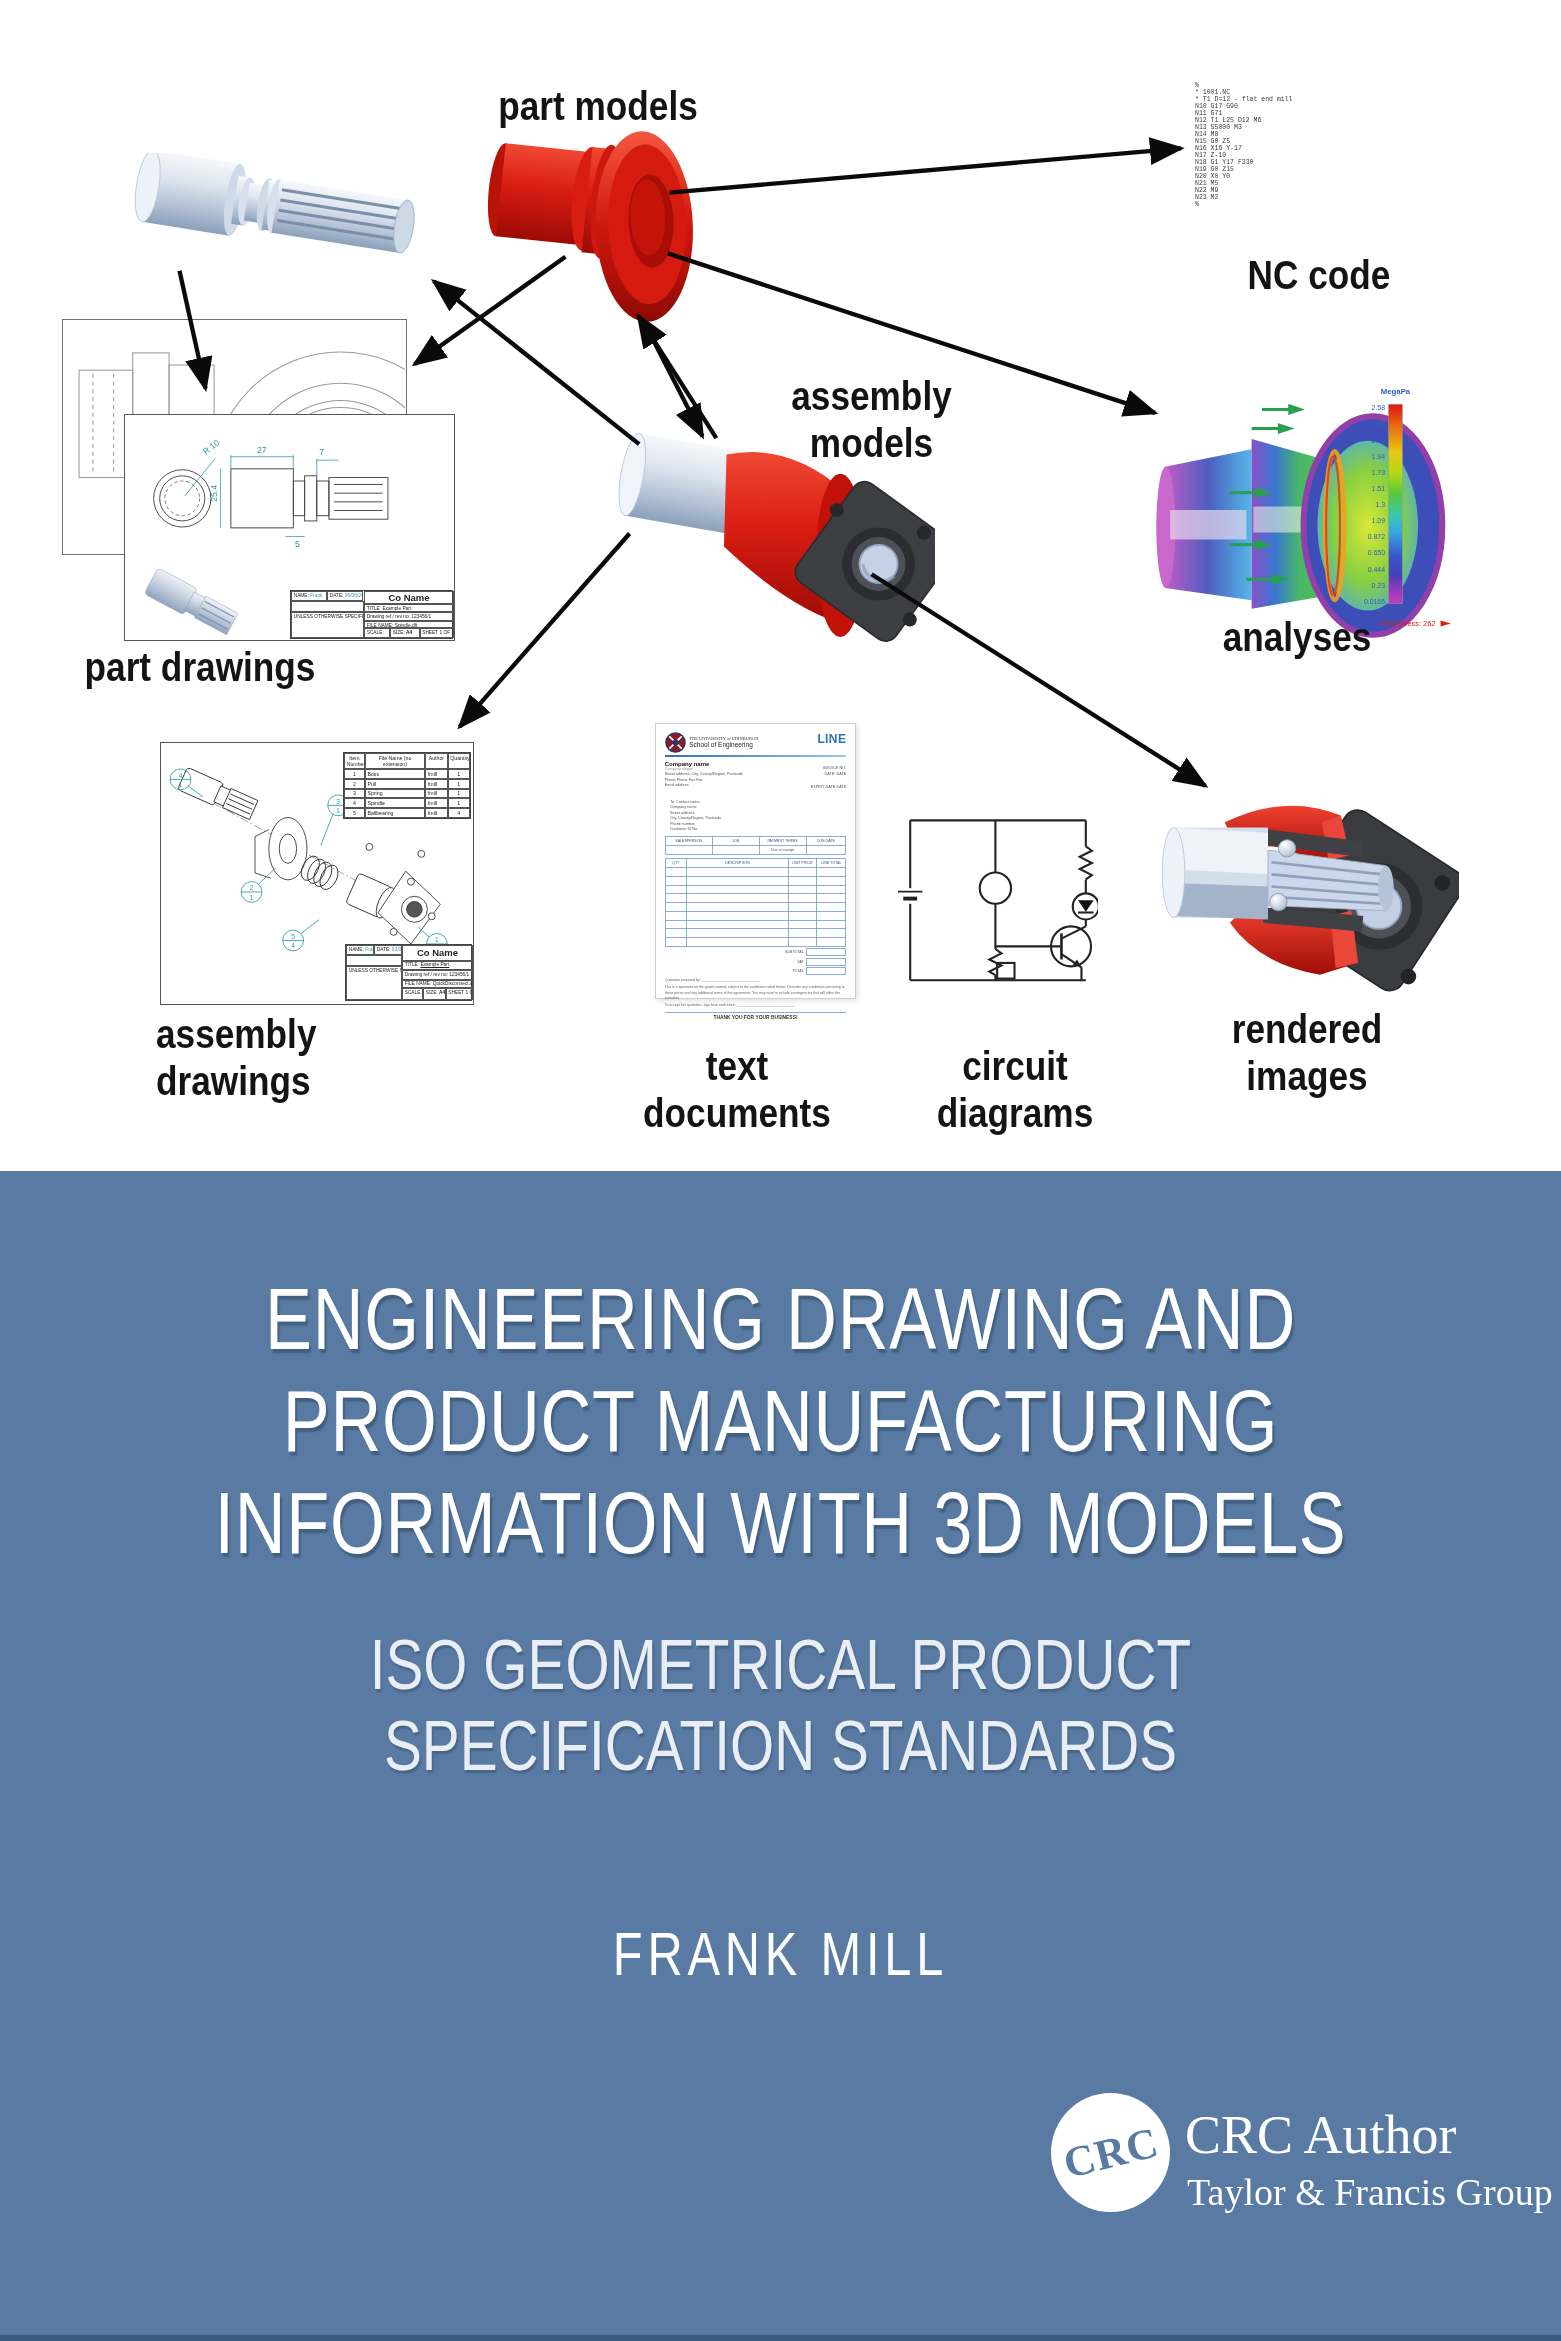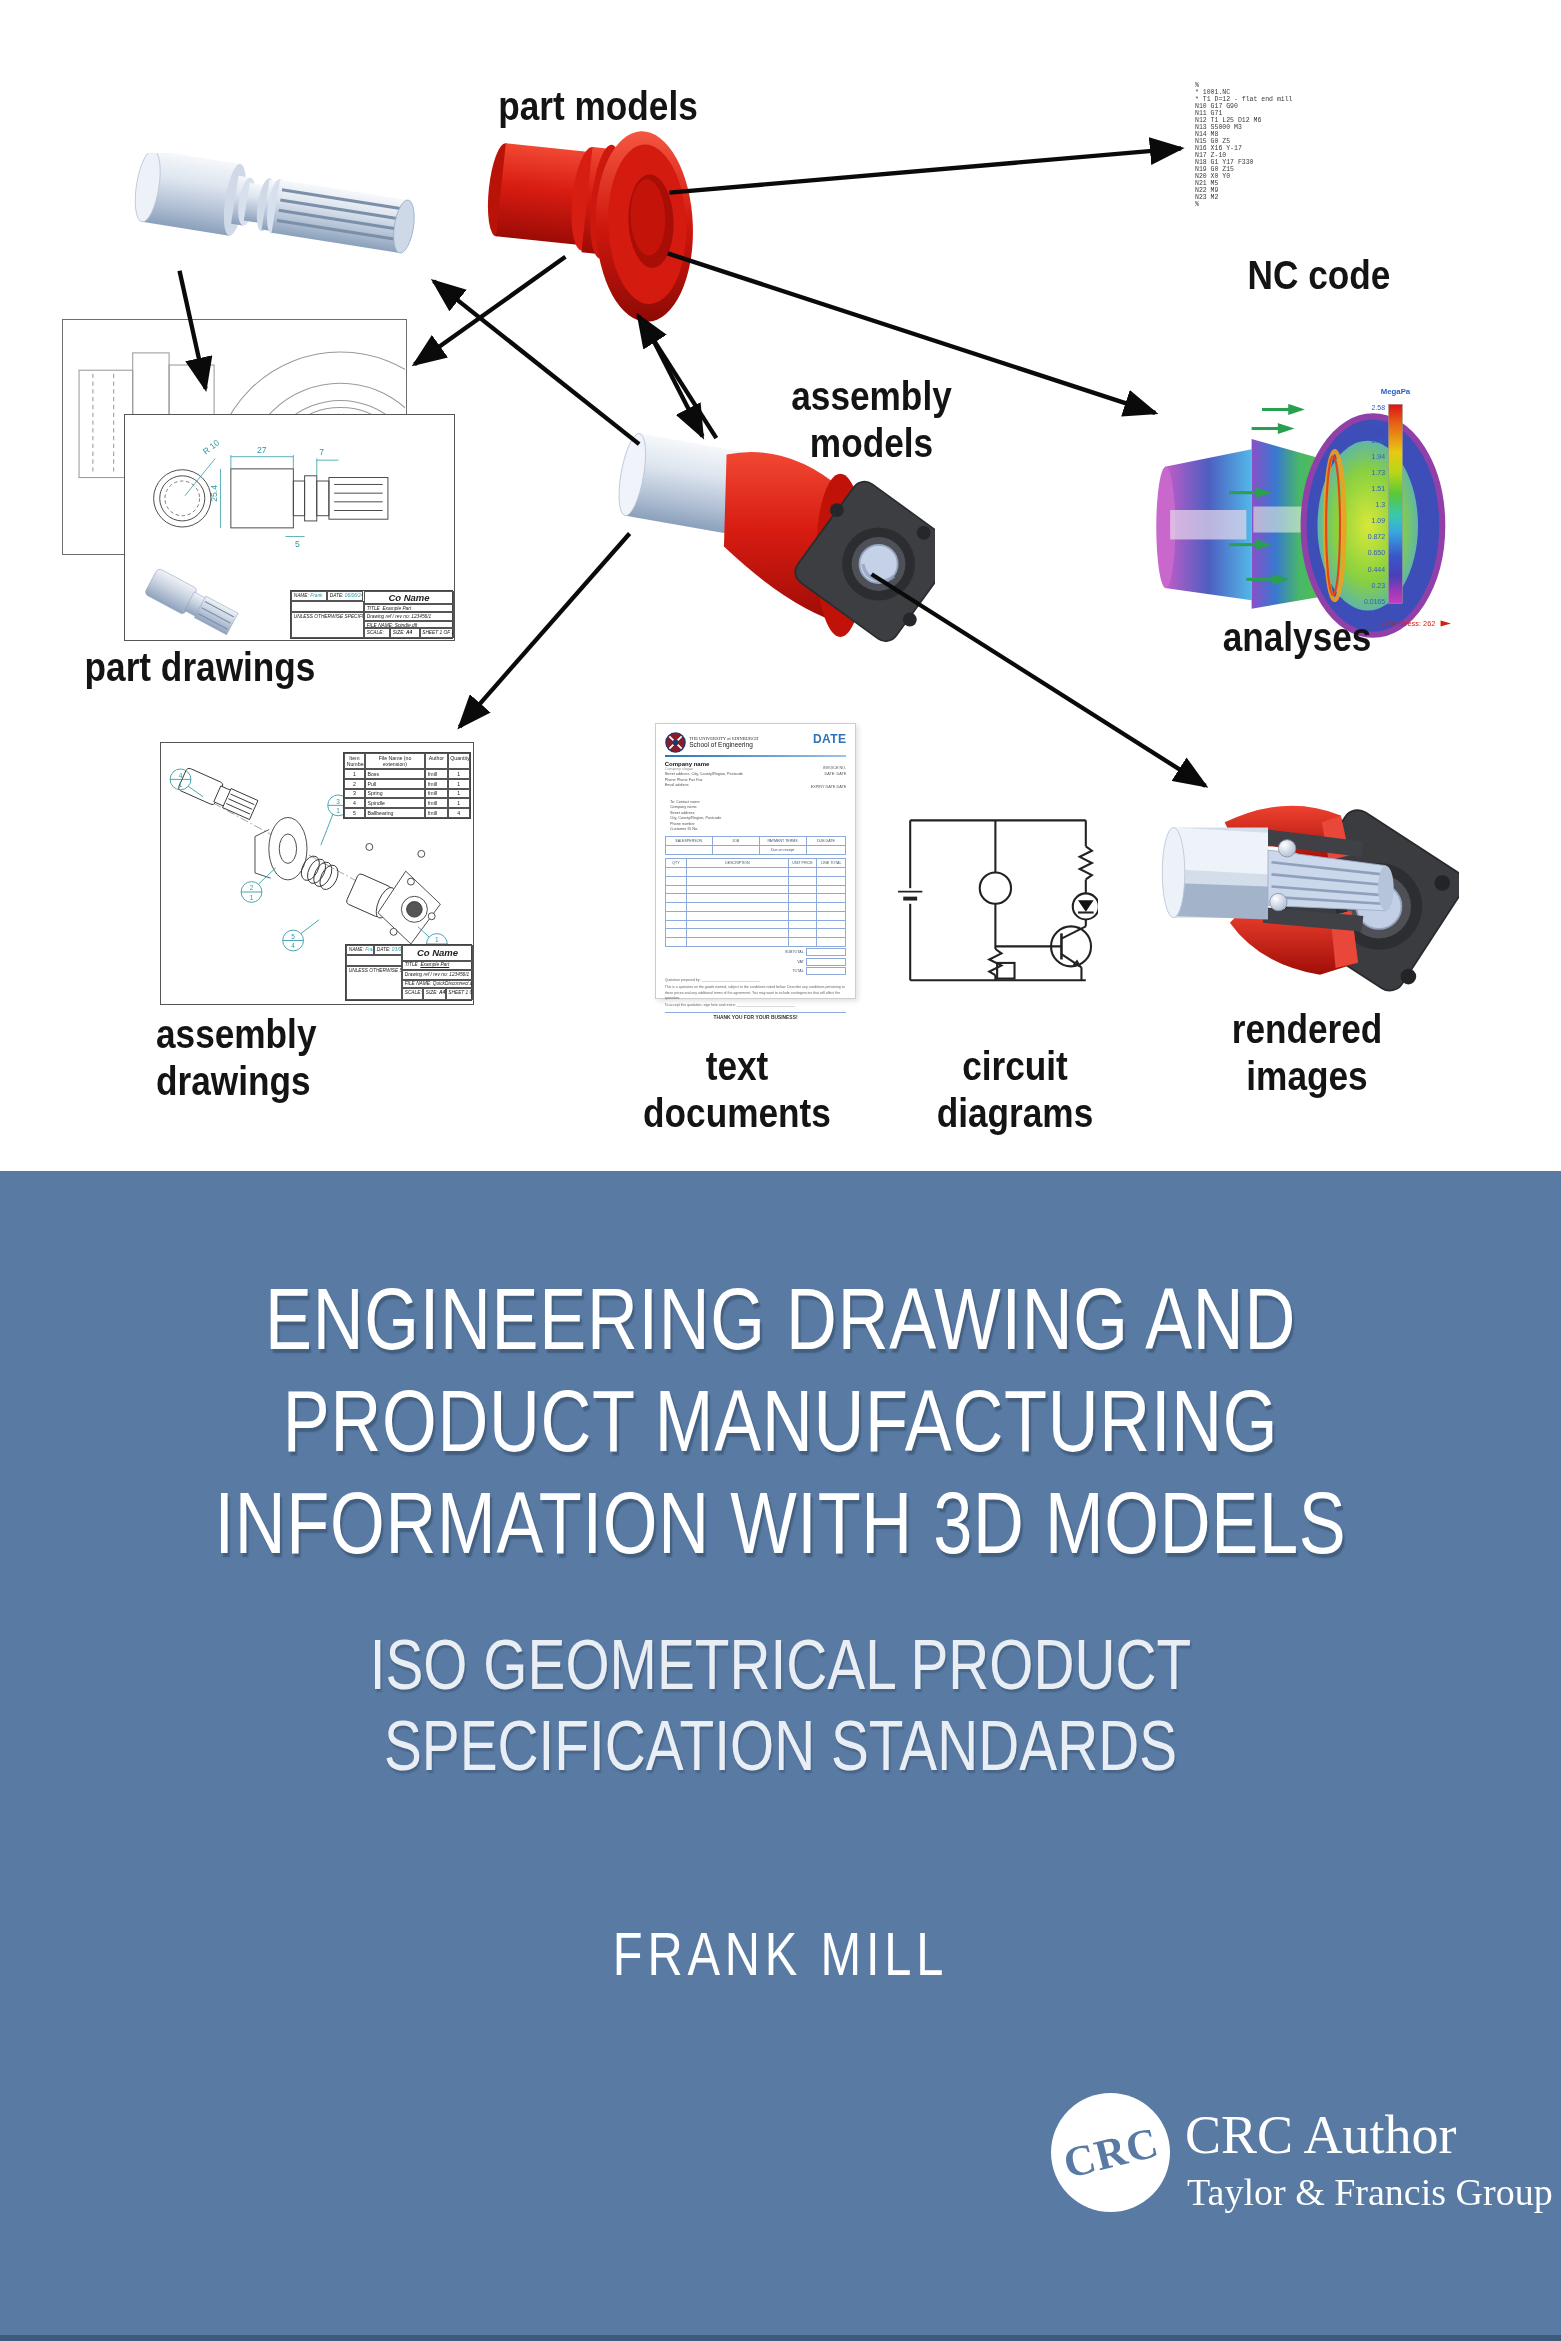--- a/index.html
+++ b/index.html
@@ -5,21 +5,21 @@
   html,body{margin:0;padding:0;background:#888;}
   #canvas{position:relative;width:1561px;height:2342px;background:#ffffff;overflow:hidden;
           font-family:"Liberation Sans",sans-serif;}
   .abs{position:absolute;}
   
   .dlabel{font-weight:700;font-size:40px;color:#141414;text-align:center;
           transform:scaleX(.88);line-height:1.18;white-space:pre-line;}
   .dlabel.left{text-align:left;transform-origin:left center;}
   
   .sheet{background:#fff;border:1.7px solid #6e6e6e;box-sizing:border-box;}
-  .tb{position:absolute;box-sizing:border-box;border:0.9px solid #444;display:flex;background:#fff;font-style:italic;}
+  .tb{position:absolute;box-sizing:border-box;border:0.9px solid #444;display:flex;background:#fff;}
   .tb .col{display:flex;flex-direction:column;box-sizing:border-box;}
   .tb .cell{box-sizing:border-box;border:0.4px solid #555;font-size:4.8px;line-height:1.25;
             padding:0.9px 1.7px;color:#222;overflow:hidden;white-space:nowrap;}
   .tb .co{font-weight:700;font-size:9.5px;text-align:center;display:flex;align-items:center;justify-content:center;}
   .teal{color:#2E9AA6;}
   .tol{font-size:4px;text-align:center;white-space:pre-line;line-height:1.35;}
   .ptable{position:absolute;box-sizing:border-box;border:0.9px solid #444;background:#fff;font-size:5.2px;color:#222;}
   .ptable .row{display:flex;}
   .ptable .c{box-sizing:border-box;border:0.4px solid #555;padding:0.9px 1.7px;overflow:hidden;}
   .ptable .hc{text-align:center;white-space:pre-line;line-height:1.2;}
@@ -481,21 +481,21 @@
         <svg width="21" height="21" viewBox="0 0 24 24">
           <circle cx="12" cy="12" r="11" fill="#8b1a2b" stroke="#1f3864" stroke-width="1.5"></circle>
           <path d="M5,5 L19,19 M19,5 L5,19" stroke="#fff" stroke-width="2"></path>
           <circle cx="12" cy="12" r="3.4" fill="#1f3864"></circle>
         </svg>
         <div style="margin-left:3.5px;">
           <div class="q-org1">THE UNIVERSITY of EDINBURGH</div>
           <div class="q-org2">School of Engineering</div>
         </div>
       </div>
-      <div class="q-quote">DATE</div>
+      <div class="q-quote">LINE</div>
     </div>
     <div class="q-div"></div>
     <div class="q-row">
       <div>
         <div class="q-co">Company name</div>
         <div class="q-small" style="color:#999;">Company slogan</div>
         <div class="q-small">Street address, City, County/Region, Postcode
 Phone Phone Fax Fax
 Email address</div>
       </div>

